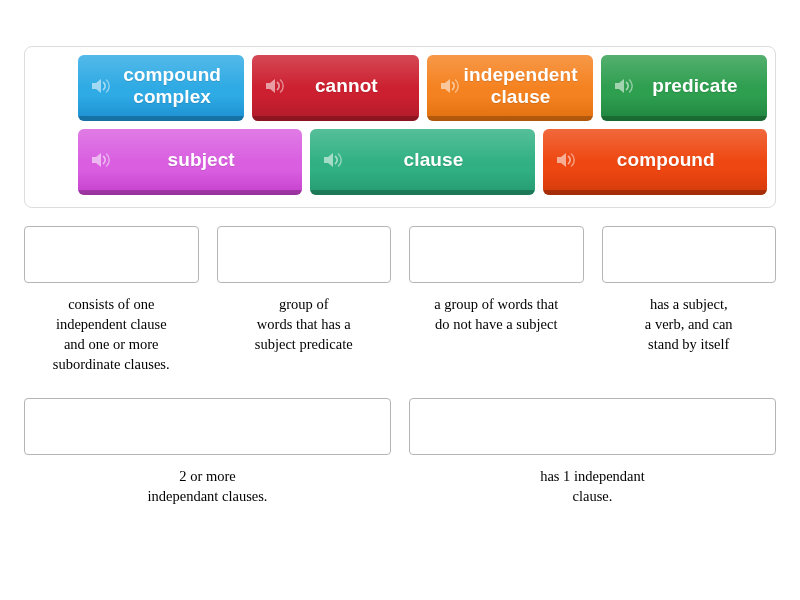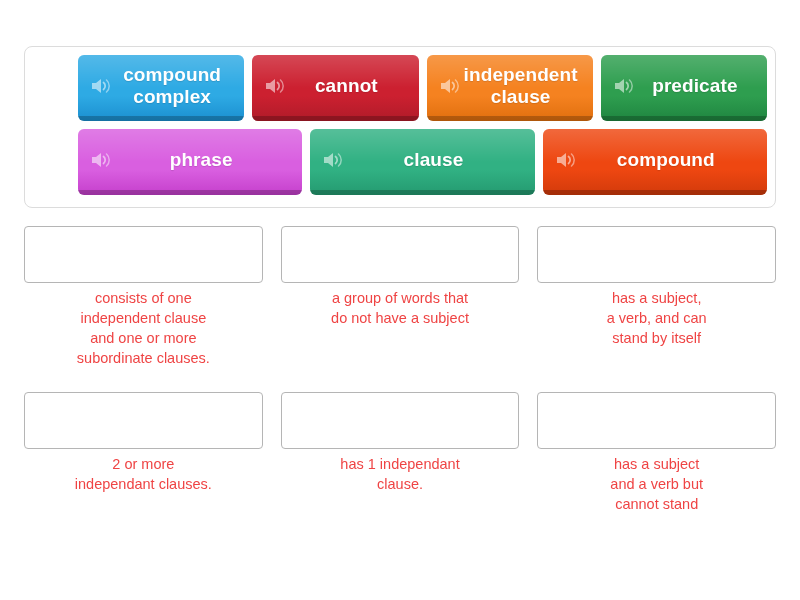--- a/index.html
+++ b/index.html
@@ -124,27 +124,27 @@
   .drop-box {
     width: 100%;
     height: 57px;
     box-sizing: border-box;
     border: 1px solid #b5b5b5;
     border-radius: 4px;
     background: #ffffff;
     cursor: pointer;
   }
   .answer-text {
-    margin-top: 5px;
+    margin-top: 11px;
     width: 100%;
     text-align: center;
-    color: #ef4444;
+    color: #000000;
     font-size: 14.5px;
     line-height: 20px;
-    font-family: Liberation Sans, sans-serif;
+    font-family: Liberation Serif, serif;
   }
 </style>
 </head>
 <body>
 
 <div class="page">
 
   <div class="tile-bank">
     <div class="tile-row">
       <div class="tile" style="background: linear-gradient(rgb(46, 170, 228) 0%, rgb(46, 170, 228) 62%, rgb(27, 143, 208) 100%);">
@@ -191,21 +191,21 @@
 
     <div class="tile-row">
       <div class="tile" style="background: linear-gradient(rgb(217, 95, 224) 0%, rgb(217, 95, 224) 62%, rgb(197, 63, 204) 100%);">
         <span class="tile-speaker">
           <svg width="22" height="20" viewBox="0 0 22 20" aria-hidden="true">
             <path d="M2 7 h4 L11 3 v14 L6 13 H2 Z" fill="#ffffff"></path>
             <path d="M13.5 6.5 a4.5 4.5 0 0 1 0 7" fill="none" stroke="#ffffff" stroke-width="1.7" stroke-linecap="round"></path>
             <path d="M16.5 4 a8 8 0 0 1 0 12" fill="none" stroke="#ffffff" stroke-width="1.5" stroke-linecap="round" opacity="0.85"></path>
           </svg>
         </span>
-        <span class="tile-label">phrase</span>
+        <span class="tile-label">subject</span>
       </div>
       <div class="tile" style="background: linear-gradient(rgb(49, 177, 131) 0%, rgb(49, 177, 131) 62%, rgb(36, 154, 112) 100%);">
         <span class="tile-speaker">
           <svg width="22" height="20" viewBox="0 0 22 20" aria-hidden="true">
             <path d="M2 7 h4 L11 3 v14 L6 13 H2 Z" fill="#ffffff"></path>
             <path d="M13.5 6.5 a4.5 4.5 0 0 1 0 7" fill="none" stroke="#ffffff" stroke-width="1.7" stroke-linecap="round"></path>
             <path d="M16.5 4 a8 8 0 0 1 0 12" fill="none" stroke="#ffffff" stroke-width="1.5" stroke-linecap="round" opacity="0.85"></path>
           </svg>
         </span>
         <span class="tile-label">clause</span>
@@ -224,37 +224,37 @@
   </div>
 
   <div class="answer-grid">
     <div class="answer-row">
       <div class="answer-cell">
         <div class="drop-box"></div>
         <div class="answer-text">consists of one<br>independent clause<br>and one or more<br>subordinate clauses.</div>
       </div>
       <div class="answer-cell">
         <div class="drop-box"></div>
+        <div class="answer-text">group of<br>words that has a<br>subject predicate</div>
+      </div>
+      <div class="answer-cell">
+        <div class="drop-box"></div>
         <div class="answer-text">a group of words that<br>do not have a subject</div>
       </div>
       <div class="answer-cell">
         <div class="drop-box"></div>
         <div class="answer-text">has a subject,<br>a verb, and can<br>stand by itself</div>
       </div>
     </div>
 
     <div class="answer-row second">
       <div class="answer-cell">
         <div class="drop-box"></div>
         <div class="answer-text">2 or more<br>independant clauses.</div>
       </div>
       <div class="answer-cell">
         <div class="drop-box"></div>
         <div class="answer-text">has 1 independant<br>clause.</div>
       </div>
-      <div class="answer-cell">
-        <div class="drop-box"></div>
-        <div class="answer-text">has a subject<br>and a verb but<br>cannot stand</div>
-      </div>
     </div>
   </div>
 
 </div>
 
 </body></html>

